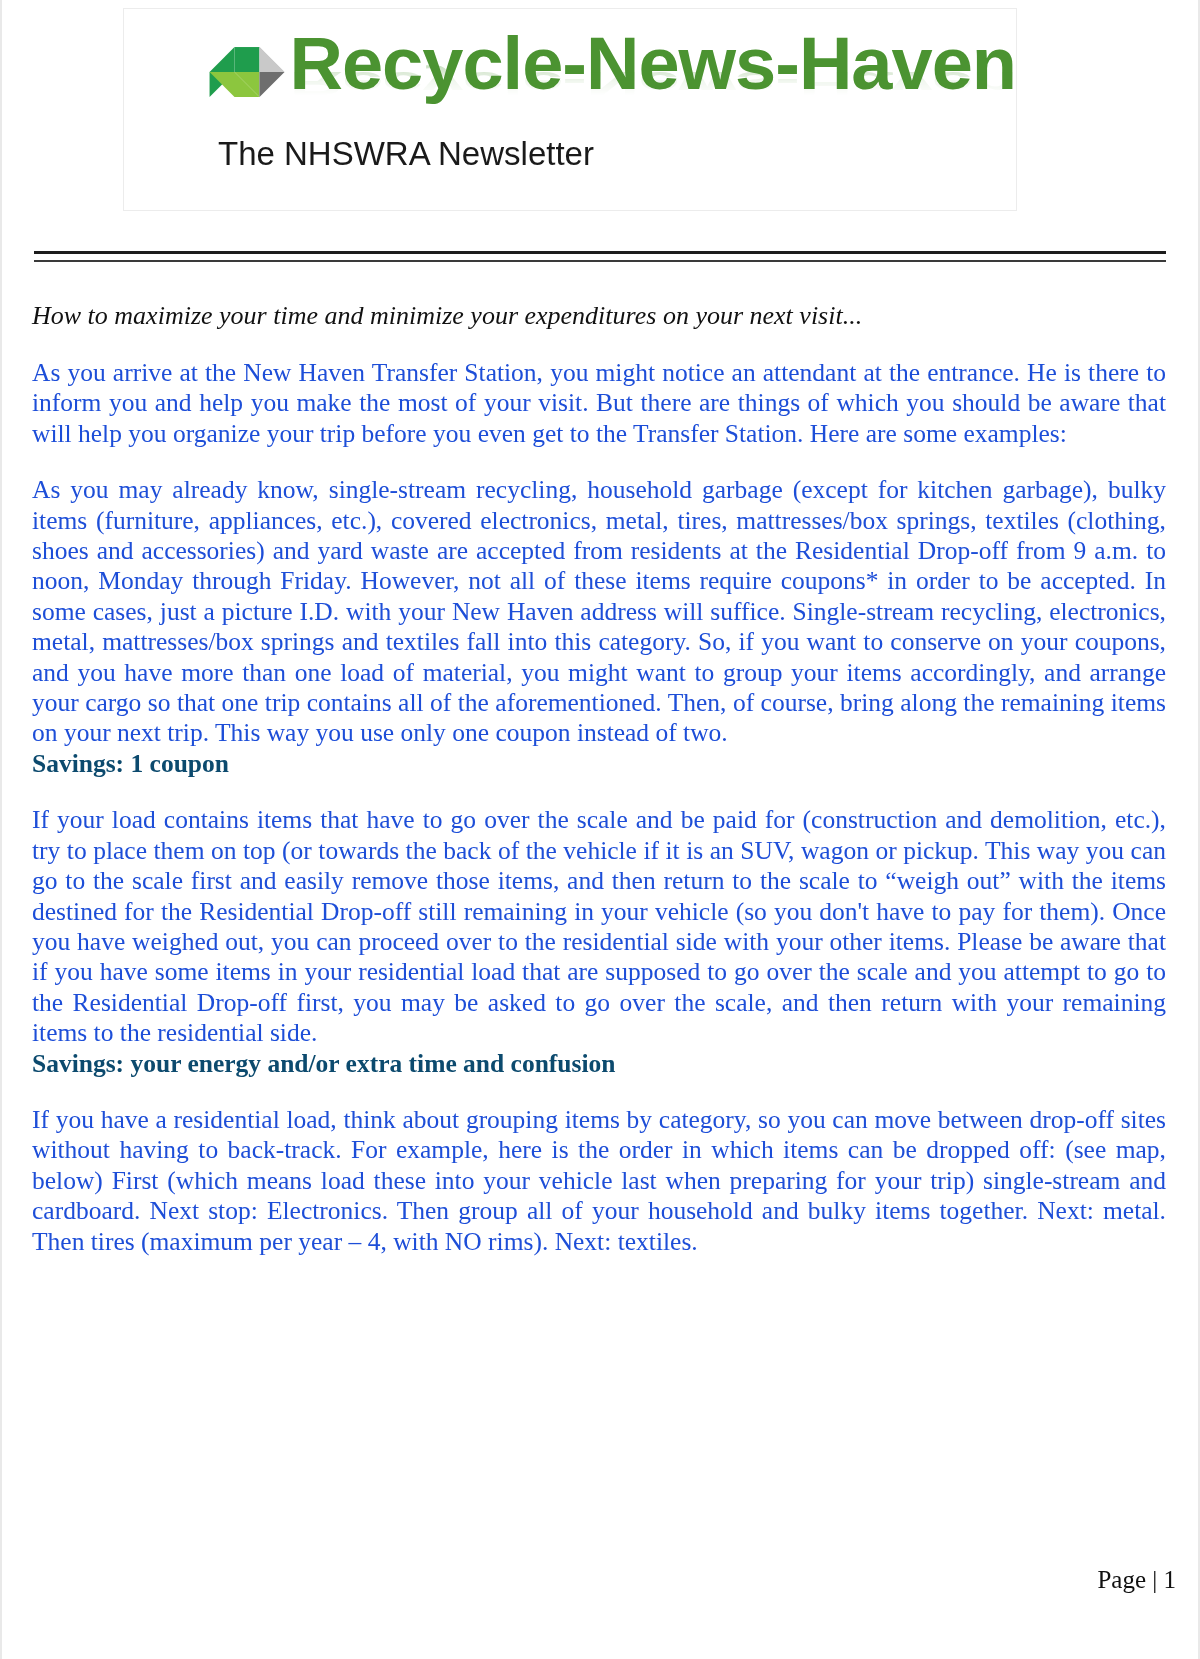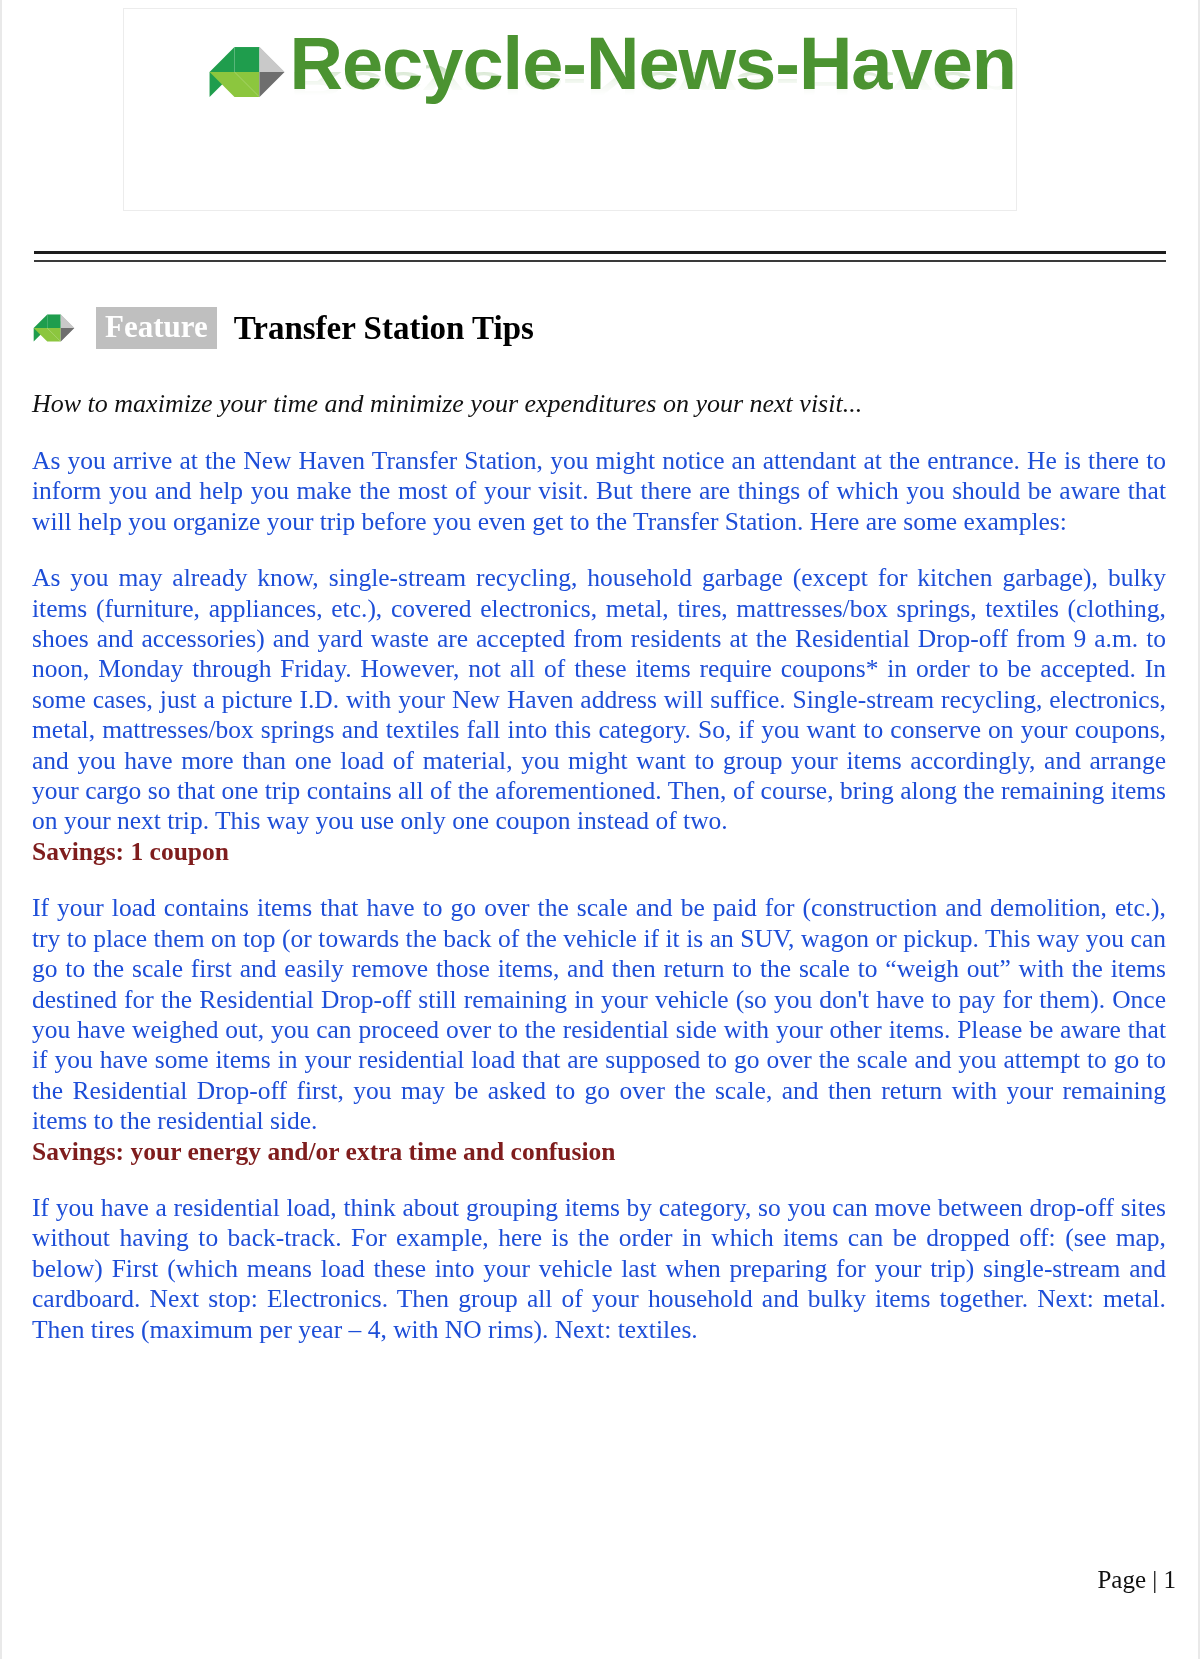--- a/index.html
+++ b/index.html
@@ -147,21 +147,21 @@
     text-align: justify;
     margin: 26px 0 0 0;
     color: #1d4ed8;
     hyphens: none;
   }
   .savings {
     font-size: 25.5px;
     line-height: 30.4px;
     font-weight: bold;
     margin: 0;
-    color: #7f1d1d;
+    color: #0c4a6e;
   }
 
   .footer {
     position: absolute;
     right: 22px;
     bottom: 64px;
     font-size: 25px;
     line-height: 30px;
     color: #111111;
   }
@@ -187,42 +187,28 @@
             <polygon points="66,52 98,52 66,84" fill="#6e6e6e"></polygon>
             <polygon points="66,20 98,52 66,52" fill="#c9c9c9"></polygon>
           </svg>
         </span>
         <div>
           <div class="masthead-title">Recycle-News-Haven</div>
           <div class="masthead-reflection" aria-hidden="true">Recycle-News-Haven</div>
         </div>
       </div>
 
+      <div class="masthead-sub">The NHSWRA Newsletter</div>
     </div>
   </div>
 
   <div class="rule"></div>
 
   <div class="content">
 
-    <div class="feature-head">
-      <span class="cube-small">
-        <svg viewBox="0 0 100 104" width="44" height="44" aria-hidden="true">
-          <polygon points="2,52 34,20 34,52 2,84" fill="#1f9d4d"></polygon>
-          <polygon points="34,20 66,20 66,52 34,52" fill="#1f9d4d"></polygon>
-          <polygon points="2,52 34,84 66,84 34,52" fill="#8cc63e"></polygon>
-          <polygon points="34,52 66,84 66,52" fill="#8cc63e"></polygon>
-          <polygon points="66,20 98,52 66,84 66,52 82,52 66,36" fill="#bfbfbf"></polygon>
-          <polygon points="66,52 98,52 66,84" fill="#6e6e6e"></polygon>
-          <polygon points="66,20 98,52 66,52" fill="#c9c9c9"></polygon>
-        </svg>
-      </span>
-      <span class="feature-badge">Feature</span>
-      <span class="feature-title">Transfer Station Tips</span>
-    </div>
 
     <div class="deck">How to maximize your time and minimize your expenditures on your next visit...</div>
 
     <p class="body">As you arrive at the New Haven Transfer Station, you might notice an attendant at the entrance.  He is there to inform you and help you make the most of your visit.  But there are things of which you should be aware that will help you organize your trip before you even get to the Transfer Station.  Here are some examples:</p>
 
     <p class="body">As you may already know, single-stream recycling, household garbage (except for kitchen garbage), bulky items (furniture, appliances, etc.), covered electronics, metal, tires, mattresses/box springs, textiles (clothing, shoes and accessories) and yard waste are accepted from residents at the Residential Drop-off from 9 a.m. to noon, Monday through Friday.  However, not all of these items require coupons* in order to be accepted.  In some cases, just a picture I.D. with your New Haven address will suffice.  Single-stream recycling, electronics, metal, mattresses/box springs and textiles fall into this category.  So, if you want to conserve on your coupons, and you have more than one load of material, you might want to group your items accordingly, and arrange your cargo so that one trip contains all of the aforementioned.  Then, of course, bring along the remaining items on your next trip.  This way you use only one coupon instead of two.</p>
     <p class="savings">Savings:  1 coupon</p>
 
     <p class="body">If your load contains items that have to go over the scale and be paid for (construction and demolition, etc.), try to place them on top (or towards the back of the vehicle if it is an SUV, wagon or pickup.  This way you can go to the scale first and easily remove those items, and then return to the scale to “weigh out” with the items destined for the Residential Drop-off still remaining in your vehicle (so you don't have to pay for them).  Once you have weighed out, you can proceed over to the residential side with your other items.  Please be aware that if you have some items in your residential load that are supposed to go over the scale and you attempt to go to the Residential Drop-off first, you may be asked to go over the scale, and then return with your remaining items to the residential side.</p>
     <p class="savings">Savings:  your energy and/or extra time and confusion</p>

